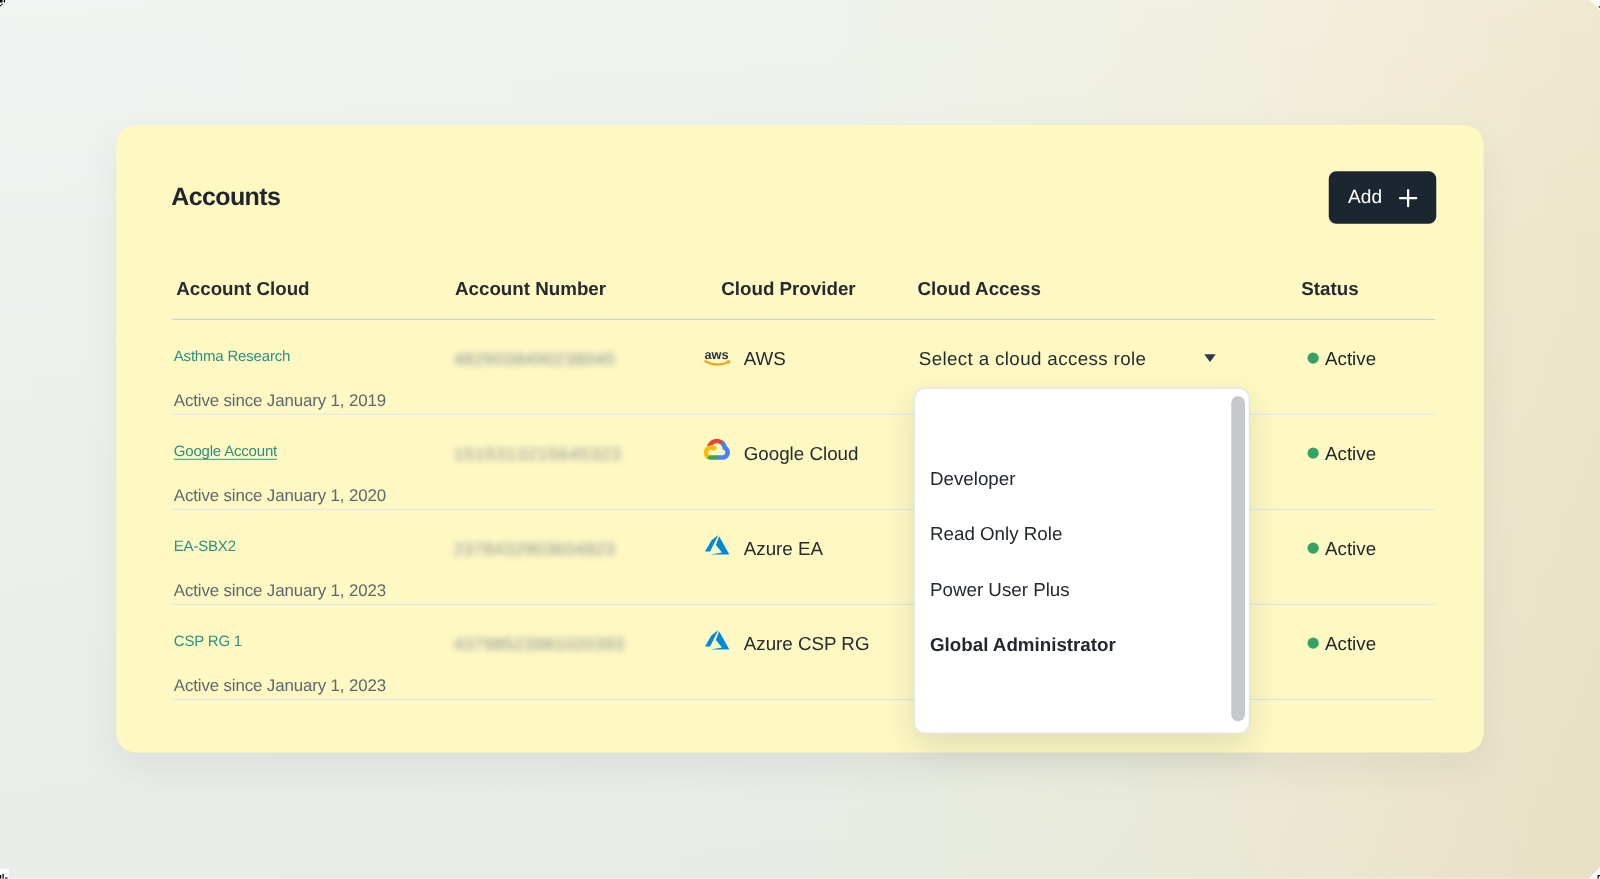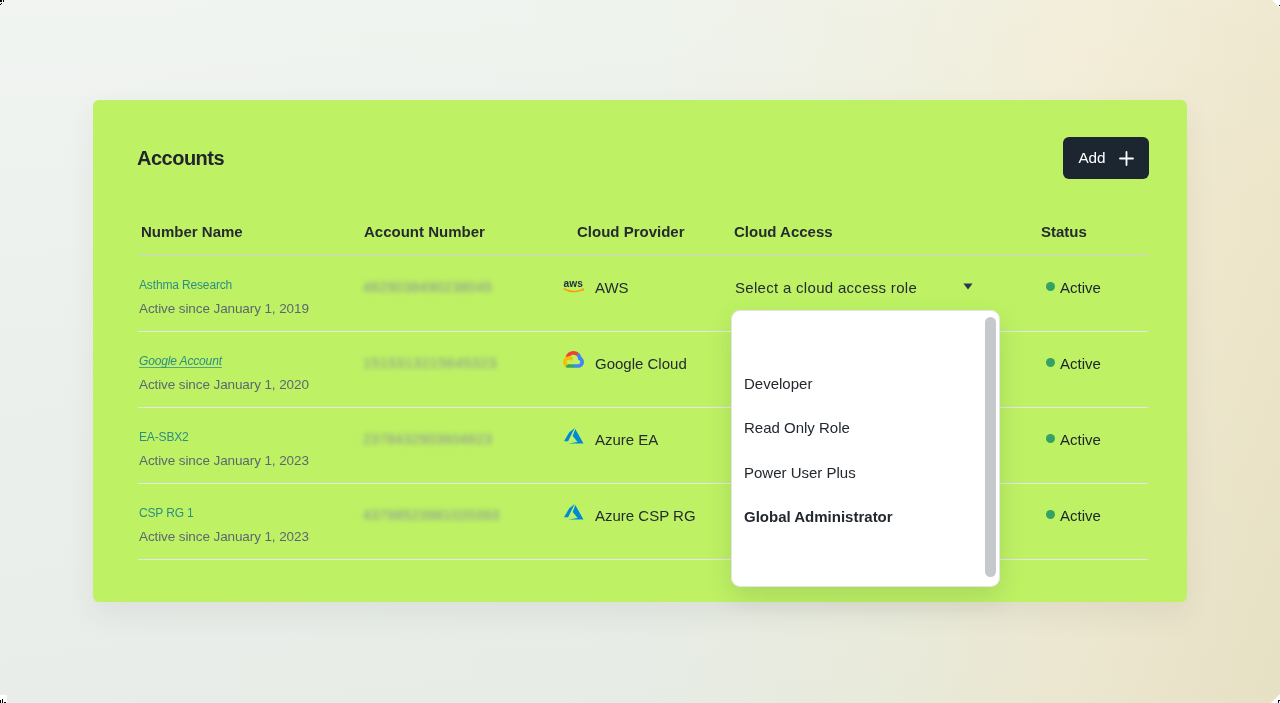--- a/index.html
+++ b/index.html
@@ -4,37 +4,37 @@
 <style>
   * { margin:0; padding:0; box-sizing:border-box; }
   html,body { width:1280px; height:703px; overflow:hidden; }
   body {
     font-family:"Liberation Sans", sans-serif;
     background:linear-gradient(180deg, rgba(255,255,255,0.16) 0%, rgba(255,255,255,0) 30%, rgba(30,50,30,0.028) 100%), linear-gradient(90deg, #eef2ef 0%, #ecf1eb 50%, #eeefdf 70%, #f1ebd4 84%, #ece5c9 100%);
     position:relative;
   }
   .card {
     position:absolute; left:93px; top:100px; width:1094px; height:502px;
-    background:#bef264; border-radius:6px;
+    background:#fef9c3; border-radius:16px;
     box-shadow:0 12px 30px rgba(40,50,40,0.07);
   }
   .abs { position:absolute; }
   h1.title { left:44px; top:147px; font-size:20px; font-weight:700; color:#20262c; letter-spacing:-0.5px; position:absolute; }
   .addbtn {
     position:absolute; left:970px; top:37px; width:86px; height:42px;
     background:#1b2630; border-radius:6px; color:#ffffff;
     display:flex; align-items:center; justify-content:center; gap:13px;
     font-size:15.3px;
   }
   .hdr { position:absolute; top:123px; font-size:15px; font-weight:700; color:#252b31; }
   .hline { position:absolute; left:45px; width:1010px; height:1px; background:#cfd3d7; top:155px; }
   .rline { position:absolute; left:45px; width:1010px; height:1px; background:#e4e6e9; }
   .link { font-size:12px; color:#2d8e84; letter-spacing:-0.15px; }
-  .link.ul { text-decoration:underline; text-decoration-thickness:1px; text-underline-offset:1.5px; text-decoration-color:rgba(45,142,132,0.75);font-style:italic; }
-  .sub { font-size:13.5px; color:#5d6771; letter-spacing:-0.1px; }
+  .link.ul { text-decoration:underline; text-decoration-thickness:1px; text-underline-offset:1.5px; text-decoration-color:rgba(45,142,132,0.75); }
+  .sub { font-size:13.5px; color:#5d6771; letter-spacing:-0.1px;margin-top:12px; }
   .num { font-size:14px; color:#878f98; filter:blur(2.6px); }
   .prov { font-size:15px; color:#252b31; }
   .active { font-size:15px; color:#20262c; }
   .dot { width:9px; height:9px; border-radius:50%; background:#34a264; position:absolute; }
   .sel { font-size:15px; color:#252b31; letter-spacing:0.3px; }
   .dropdown {
     position:absolute; left:731px; top:310px; width:269px; height:277px;
     background:#ffffff; border:1px solid #e3e6e9; border-radius:9px;
     box-shadow:0 10px 26px rgba(30,40,50,0.13);
   }
@@ -49,21 +49,21 @@
 <body>
   <div class="card">
     <h1 class="title" style="top:47px;">Accounts</h1>
     <div class="addbtn">
       <span>Add</span>
       <svg width="15" height="15" viewBox="0 0 15 15">
         <path d="M7.5 1v13M1 7.5h13" stroke="#fff" stroke-width="1.8" stroke-linecap="round"></path>
       </svg>
     </div>
 
-    <div class="hdr" style="left:48px;">Number Name</div>
+    <div class="hdr" style="left:48px;">Account Cloud</div>
     <div class="hdr" style="left:271px;">Account Number</div>
     <div class="hdr" style="left:484px;">Cloud Provider</div>
     <div class="hdr" style="left:641px;">Cloud Access</div>
     <div class="hdr" style="left:948px;">Status</div>
     <div class="hline"></div>
 
     <div class="rline" style="top:231px;"></div>
     <div class="rline" style="top:307px;"></div>
     <div class="rline" style="top:383px;"></div>
     <div class="rline" style="top:459px;"></div>

